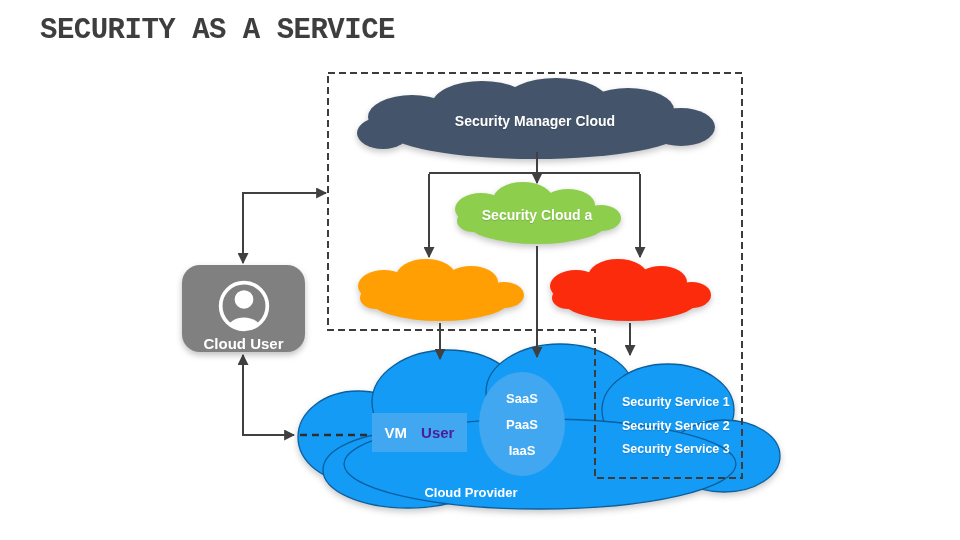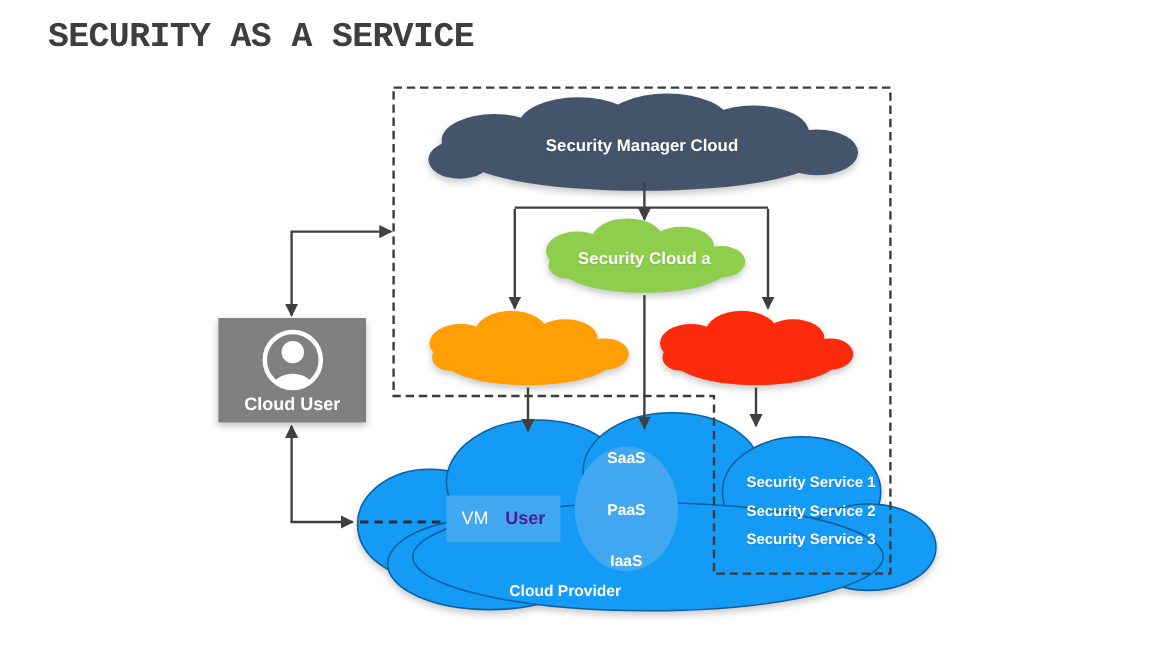--- a/index.html
+++ b/index.html
@@ -13,35 +13,36 @@
   .title {
     position:absolute; left:40px; top:14px;
     font-size:29px; font-weight:bold; letter-spacing:-0.5px;
   }
   .lbl {
     position:absolute; color:#fff; font-weight:bold; font-size:14px;
     text-align:center; line-height:1.1; text-shadow:0 1px 1px rgba(0,0,0,0.15);
   }
   .user-box {
     position:absolute; left:182px; top:265px; width:123px; height:87px;
-    border-radius:0; display:flex; flex-direction:column; align-items:center;
+    border-radius:18px; display:flex; flex-direction:column; align-items:center;
     box-shadow:0 3px 6px rgba(0,0,0,0.25);
+    justify-content:flex-end;
   }
   .user-box .icon { margin-top:7px; }
   .user-box .ulabel { color:#fff; font-weight:bold; font-size:15px; margin-top:1px; }
   .vm-box {
     position:absolute; left:372px; top:413px; width:95px; height:39px;
     display:flex; align-items:center; justify-content:center; gap:14px;
   }
-  .vm-box .vm { color:#fff; font-weight:normal; font-size:15px; }
+  .vm-box .vm { color:#fff; font-weight:bold; font-size:15px; }
   .vm-box .vmuser { color:#4c1d95; font-weight:600; font-size:15px; }
   .stack-ellipse {
     position:absolute; left:479px; top:372px; width:86px; height:104px;
     border-radius:50%; display:flex; flex-direction:column; align-items:center;
-    justify-content:center; gap:28px;
+    justify-content:center; gap:11px;
   }
   .stack-ellipse span { color:#fff; font-weight:bold; font-size:13px; }
   .services {
     position:absolute; left:622px; top:391px; width:130px;
     color:#fff; font-weight:bold; font-size:12.5px; line-height:23.5px;
     text-align:left; text-shadow:0 1px 1px rgba(0,0,0,0.15);
   }
   .provider-lbl {
     position:absolute; left:391px; top:485px; width:160px; text-align:center;
     color:#fff; font-weight:bold; font-size:13px;

